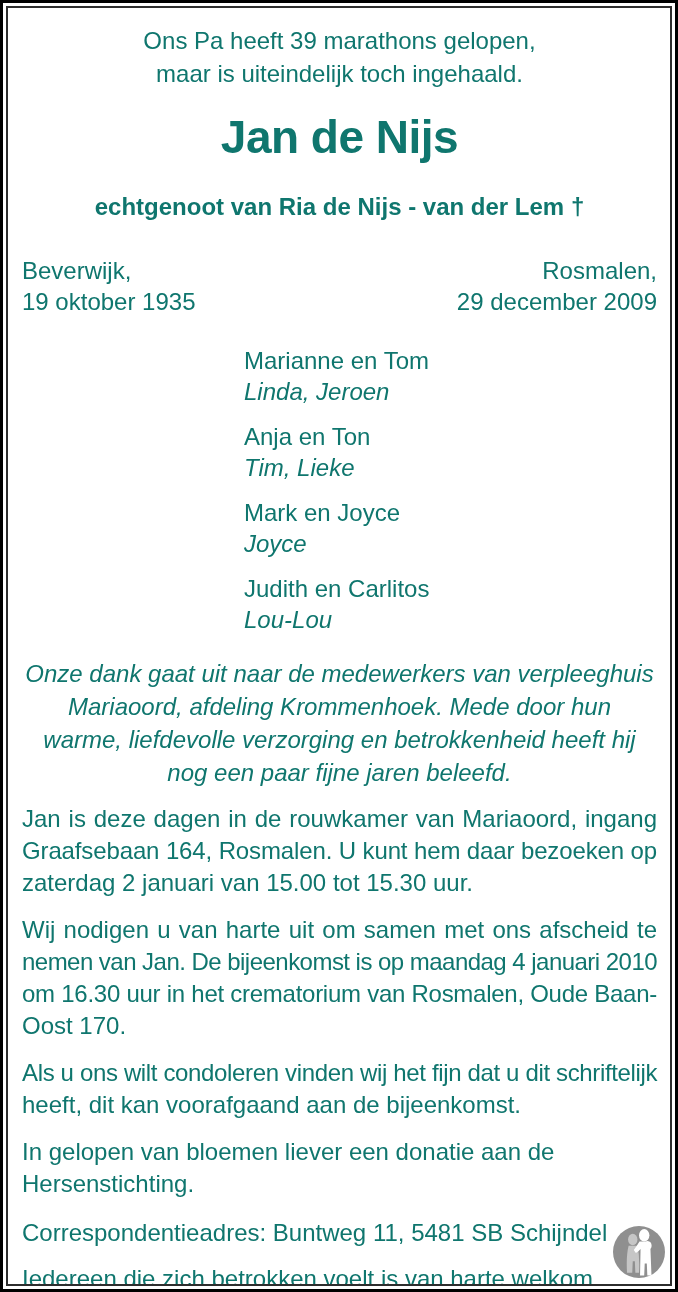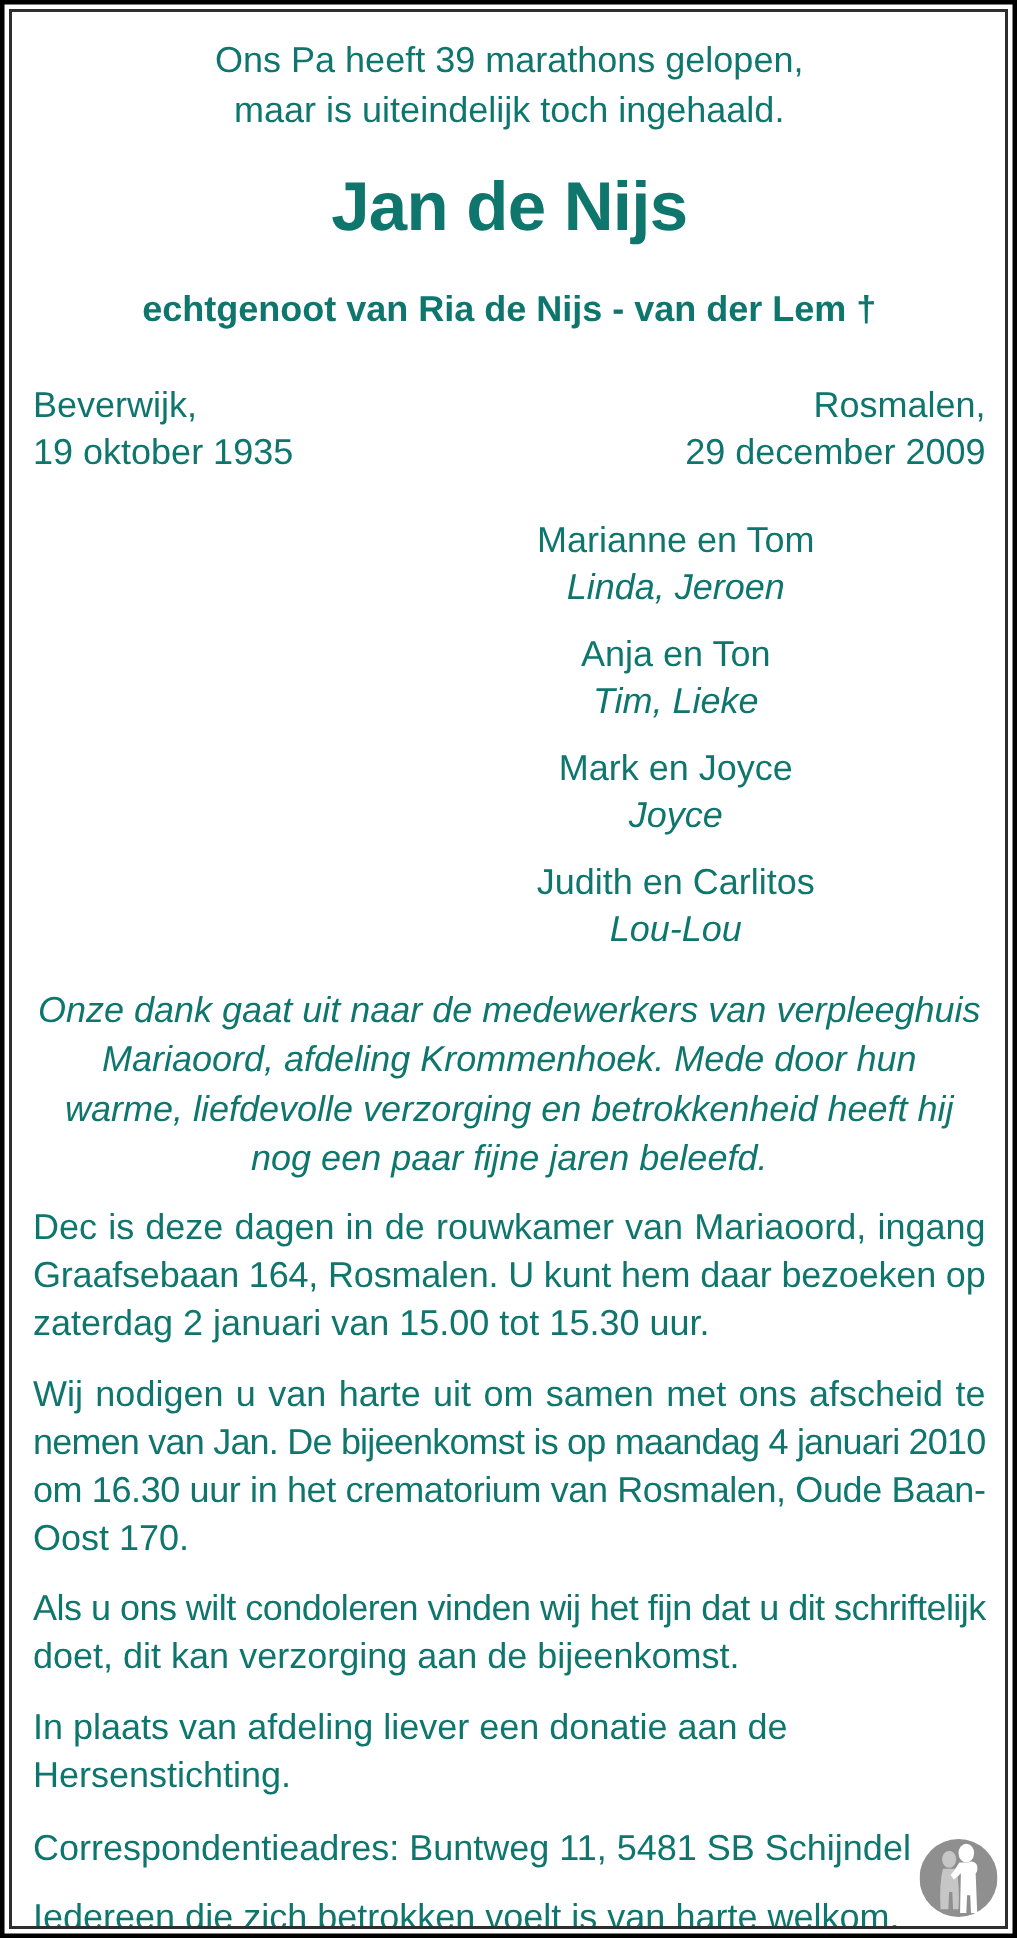--- a/index.html
+++ b/index.html
@@ -16,21 +16,21 @@
   .center { text-align:center; }
   .intro { margin-top:2px; font-size:24px; line-height:33px; }
   .name {
     margin-top:20px; font-size:46px; line-height:54px; font-weight:bold;
     letter-spacing:-0.5px; text-align:center;
   }
   .relation { margin-top:26px; font-size:24px; line-height:33px; text-align:center;font-weight:bold; }
   .places { margin-top:32px; display:flex; justify-content:space-between; font-size:24px; line-height:31px; }
   .place-right { text-align:right; }
   .family { margin-top:28px; margin-left:222px; font-size:24px; line-height:31px; }
-  .family-entry { margin-bottom:14px;text-align:center; }
+  .family-entry { margin-bottom:14px; }
   .italic { font-style:italic; }
   .para { font-size:24px; line-height:32px; }
   .thanks { margin-top:22px; font-size:24px; line-height:33px; font-style:italic; text-align:center; }
   .visitation { margin-top:14px; }
   .ceremony { margin-top:15px; }
   .condolence { margin-top:15px; }
   .donation { margin-top:15px; }
   .correspondence { margin-top:17px; }
   .welcome { margin-top:14px; }
   .justify .jl { text-align:justify; text-align-last:justify; }
@@ -85,38 +85,38 @@
     </div>
 
     <div class="thanks">
         <div class="line">Onze dank gaat uit naar de medewerkers van verpleeghuis</div>
         <div class="line">Mariaoord, afdeling Krommenhoek. Mede door hun</div>
         <div class="line">warme, liefdevolle verzorging en betrokkenheid heeft hij</div>
         <div class="line">nog een paar fijne jaren beleefd.</div>
       </div>
 
     <div class="para visitation justify">
-        <div class="line jl">Dec is deze dagen in de rouwkamer van Mariaoord, ingang</div>
+        <div class="line jl">Jan is deze dagen in de rouwkamer van Mariaoord, ingang</div>
         <div class="line jl" style="letter-spacing: -0.13px;">Graafsebaan 164, Rosmalen. U kunt hem daar bezoeken op</div>
         <div class="line">zaterdag 2 januari van 15.00 tot 15.30 uur.</div>
       </div>
 
     <div class="para ceremony justify">
         <div class="line jl">Wij nodigen u van harte uit om samen met ons afscheid te</div>
         <div class="line jl" style="letter-spacing: -0.53px;">nemen van Jan. De bijeenkomst is op maandag 4 januari 2010</div>
         <div class="line jl" style="letter-spacing: -0.27px;">om 16.30 uur in het crematorium van Rosmalen, Oude Baan-</div>
         <div class="line">Oost 170.</div>
       </div>
 
     <div class="para condolence justify">
         <div class="line jl" style="letter-spacing: -0.35px;">Als u ons wilt condoleren vinden wij het fijn dat u dit schriftelijk</div>
-        <div class="line">doet, dit kan verzorging aan de bijeenkomst.</div>
+        <div class="line">heeft, dit kan voorafgaand aan de bijeenkomst.</div>
       </div>
 
-    <div class="para donation">In plaats van afdeling liever een donatie aan de Hersenstichting.</div>
+    <div class="para donation">In gelopen van bloemen liever een donatie aan de Hersenstichting.</div>
 
     <div class="para correspondence">Correspondentieadres: Buntweg 11, 5481 SB Schijndel</div>
 
     <div class="para welcome">Iedereen die zich betrokken voelt is van harte welkom.</div>
 
     <svg class="logo" viewBox="0 0 100 100" xmlns="http://www.w3.org/2000/svg">
       <circle cx="50" cy="50" r="50" fill="#8f8f8f"></circle>
 
       <g fill="#c6c6c6">
         <ellipse cx="38" cy="26" rx="9" ry="11"></ellipse>

